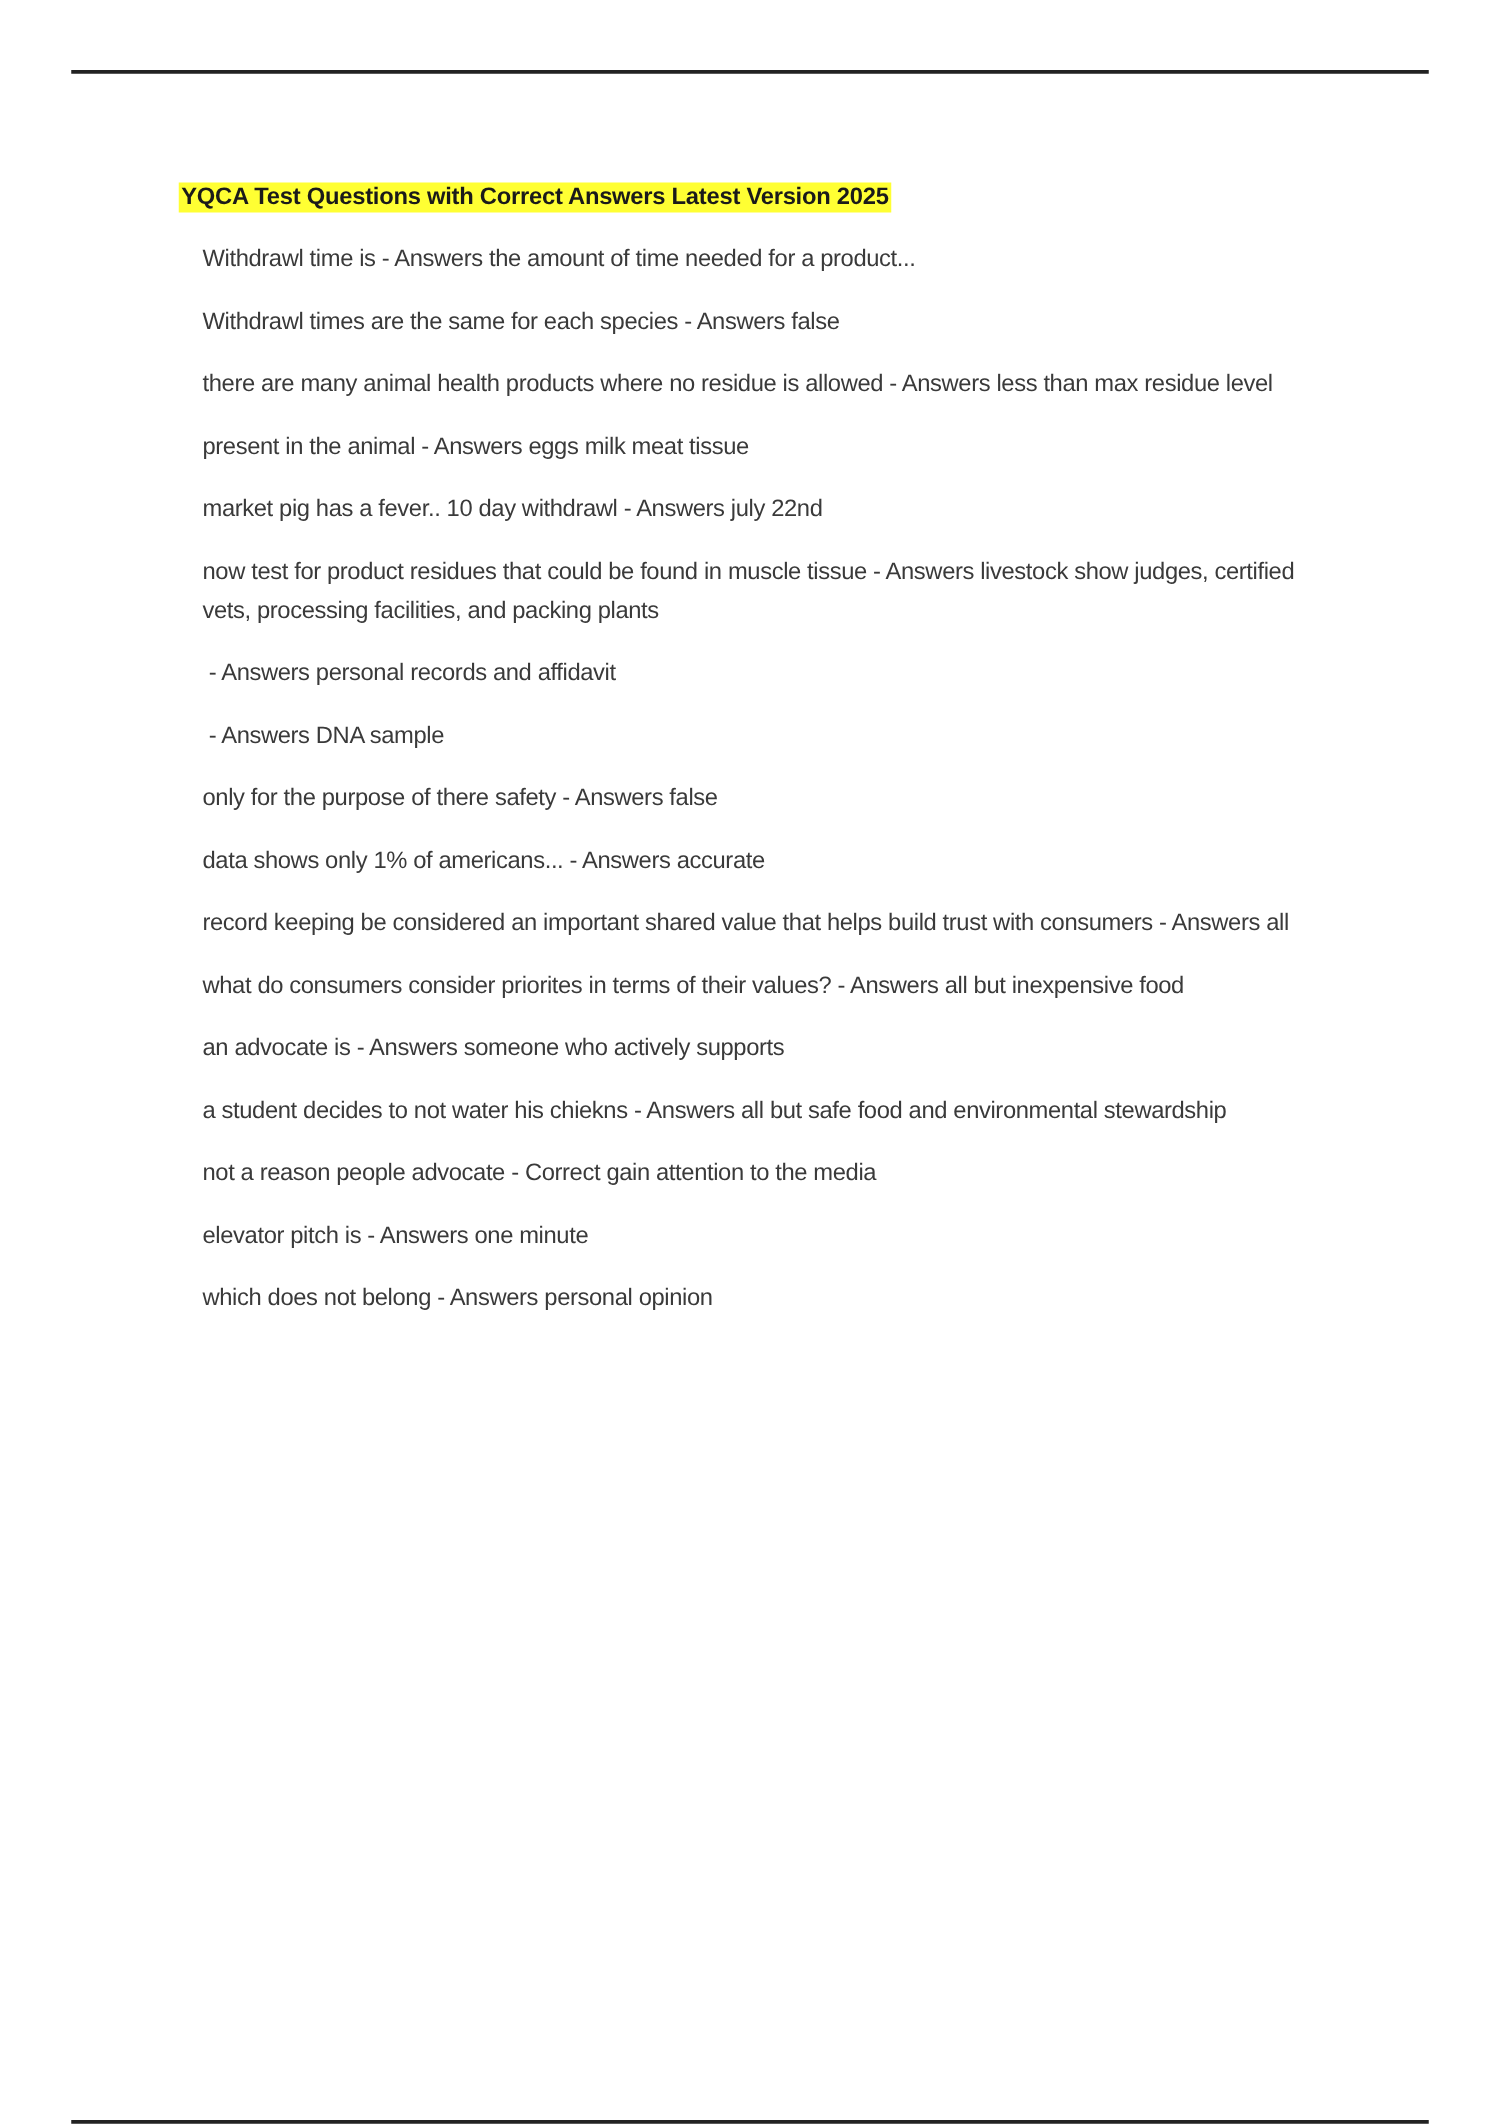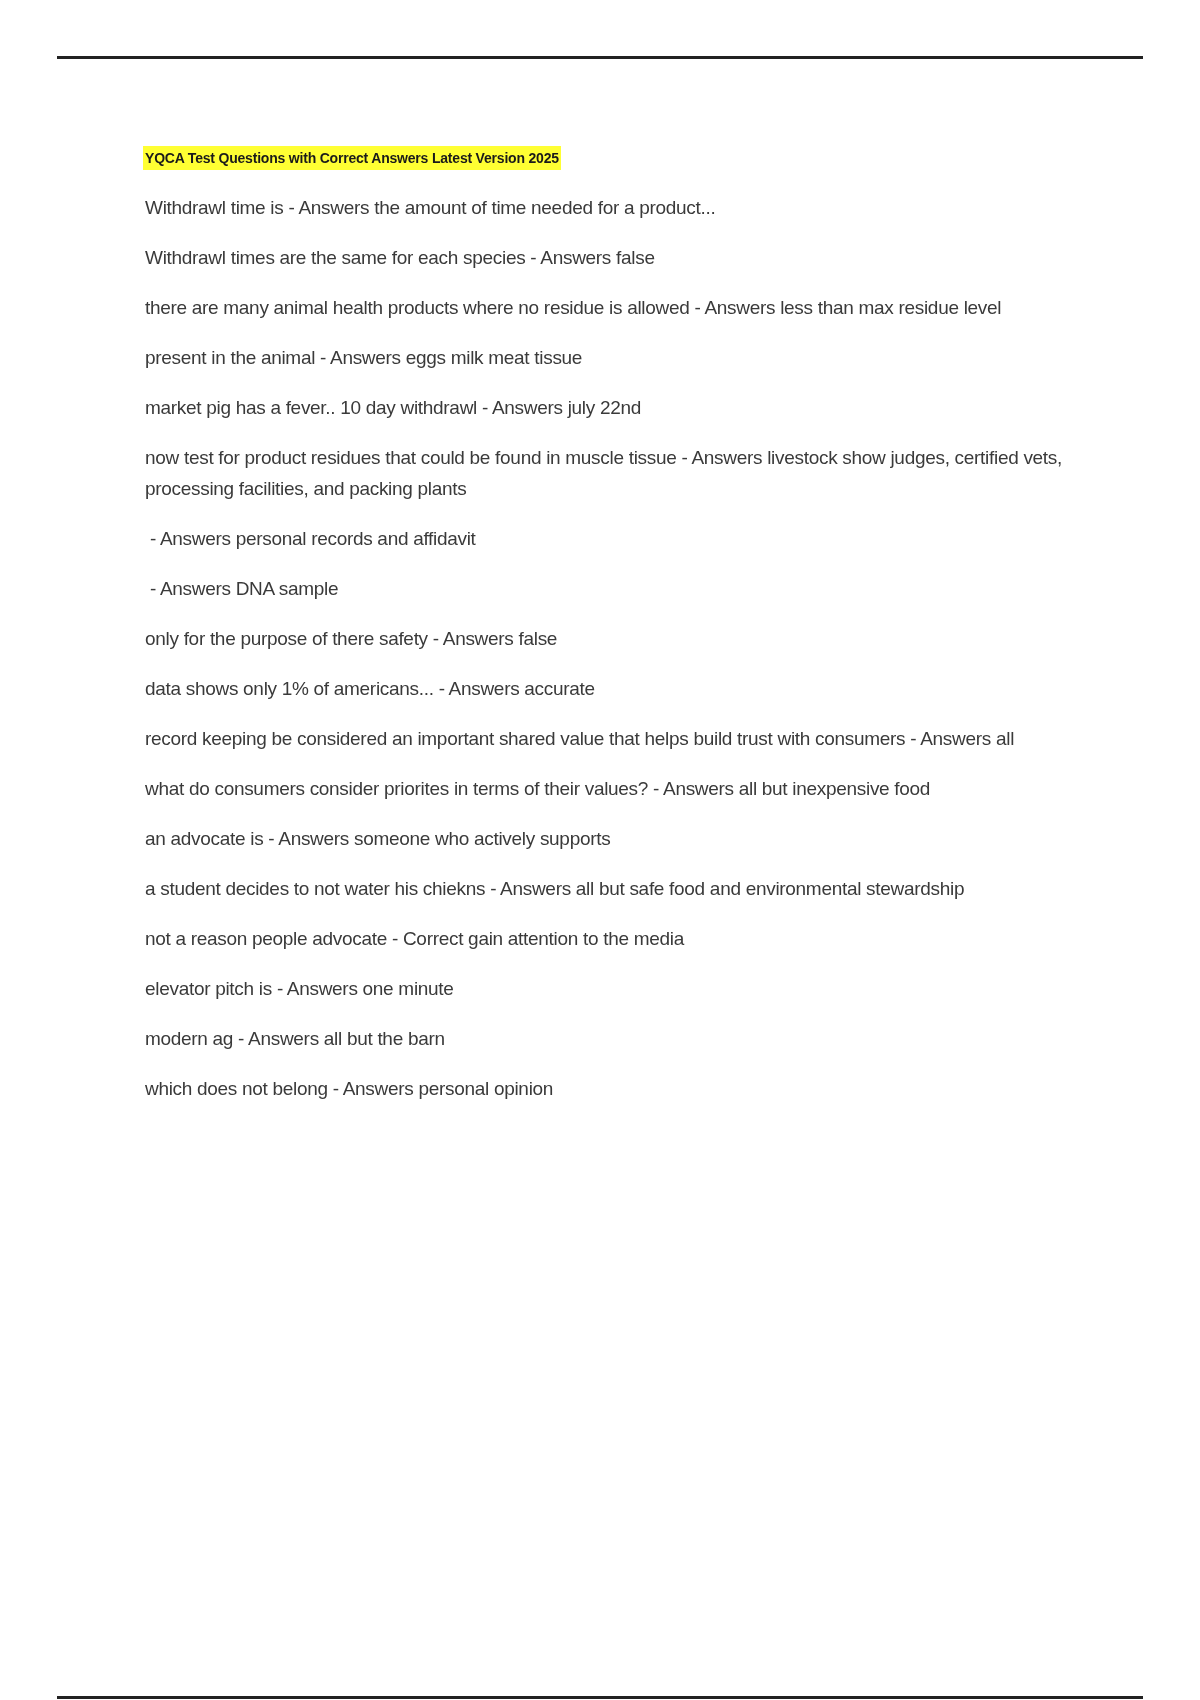--- a/index.html
+++ b/index.html
@@ -6,24 +6,24 @@
     body {
       width: 1200px; height: 1700px; background: #ffffff; position: relative; overflow: hidden;
       font-family: "Liberation Sans", "DejaVu Sans", sans-serif; color: #333333;
     }
     .rule { position: absolute; left: 57px; width: 1086px; height: 3px; background: #222222; }
     .rule.top { top: 56px; }
     .rule.bottom { top: 1696px; }
     .content { position: absolute; left: 145px; top: 146px; width: 920px; }
     .title {
       display: inline-block; background: #ffff33; color: #1a1a1a; font-weight: bold;
-      font-size: 14px; line-height: 24px; padding: 0 2px; margin: 0 0 0 -2px; letter-spacing: -0.2px; text-align: right;
+      font-size: 19px; line-height: 24px; padding: 0 2px; margin: 0 0 0 -2px; letter-spacing: -0.2px; text-align: right;
     }
     .qa {
-      font-size: 19px; line-height: 31px; margin: 0; color: #3a3a3a; letter-spacing: -0.3px;
+      font-size: 19px; line-height: 31px; margin: 17px; color: #3a3a3a; letter-spacing: -0.3px;
     }
     .gap0 { margin-top: 22px; }
     .qa + .qa { margin-top: 19px; }
   </style>
 </head>
 <body>
 
 <div class="rule top"></div>
 
 <div class="content">
@@ -37,17 +37,16 @@
   <p class="qa" style="white-space:pre"> - Answers personal records and affidavit</p>
   <p class="qa" style="white-space:pre"> - Answers DNA sample</p>
   <p class="qa">only for the purpose of there safety - Answers false</p>
   <p class="qa">data shows only 1% of americans... - Answers accurate</p>
   <p class="qa">record keeping be considered an important shared value that helps build trust with consumers - Answers all</p>
   <p class="qa">what do consumers consider priorites in terms of their values? - Answers all but inexpensive food</p>
   <p class="qa">an advocate is - Answers someone who actively supports</p>
   <p class="qa">a student decides to not water his chiekns - Answers all but safe food and environmental stewardship</p>
   <p class="qa">not a reason people advocate - Correct gain attention to the media</p>
   <p class="qa">elevator pitch is - Answers one minute</p>
-  <p class="qa">modern ag - Answers all but the barn</p>
   <p class="qa">which does not belong - Answers personal opinion</p>
 </div>
 
 <div class="rule bottom"></div>
 
 </body></html>

